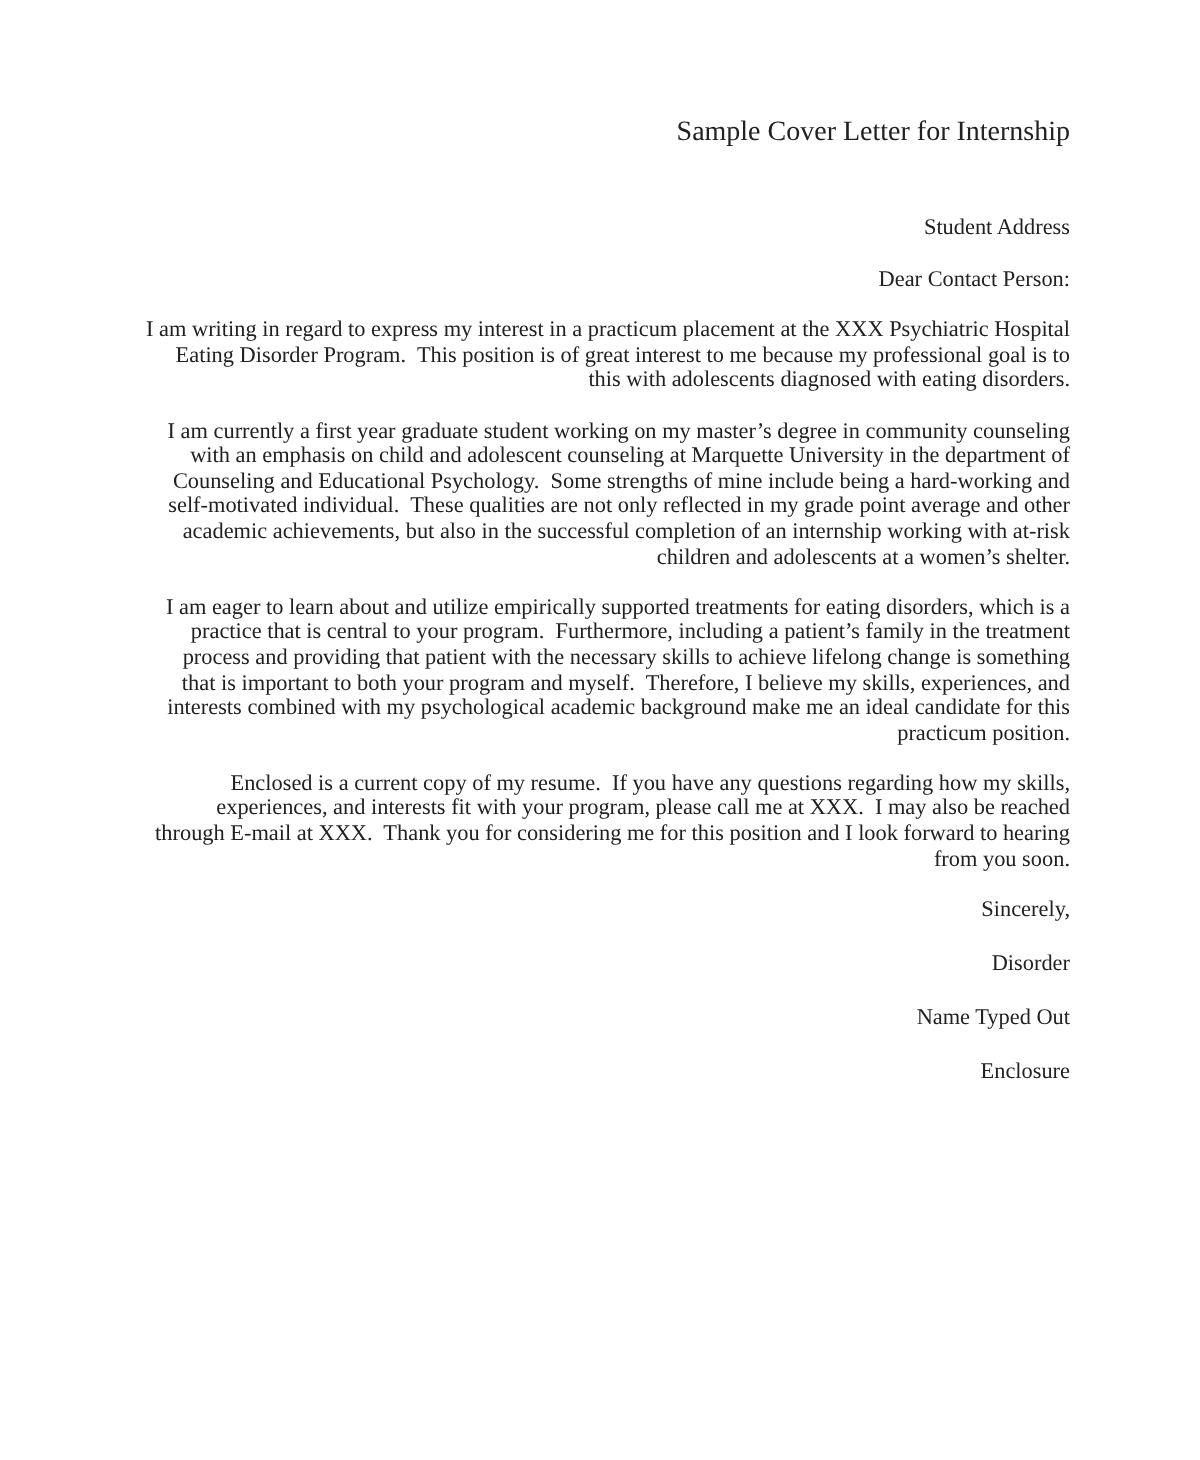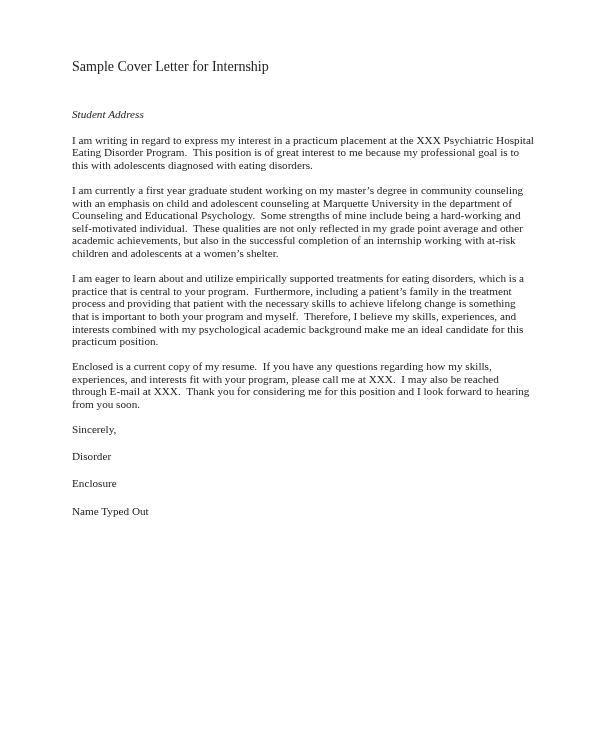--- a/index.html
+++ b/index.html
@@ -8,20 +8,21 @@
     background: #ffffff;
   }
   .page {
     position: relative;
     width: 600px;
     height: 614px;
     background: #ffffff;
     overflow: hidden;
     font-family: "Liberation Serif", "DejaVu Serif", serif;
     color: #212121;
+    text-align: right;
   }
   .content {
     position: absolute;
     left: 72px;
     top: 59px;
     width: 463px;
   }
   .title {
     font-size: 14px;
     font-weight: normal;
@@ -30,21 +31,20 @@
     white-space: pre-wrap;
   }
   .body-text p {
     font-size: 11.2px;
     line-height: 12.6px;
     margin: 0;
     white-space: pre-wrap;
   }
   .block {
     margin: 0 0 13px 0;
-    font-style: italic;
   }
   .block p {
     margin: 0;
   }
   .paragraphs p {
     margin: 0 0 12.6px 0;
   }
   .closing {
   }
   .closing p {
@@ -59,30 +59,33 @@
 
     <h1 class="title">Sample Cover Letter for Internship</h1>
 
     <div class="body-text">
 
       <div class="block">
         <p>Student Address</p>
       </div>
 
 
+      <div class="block">
+        <p>Dear Contact Person:</p>
+      </div>
 
       <div class="paragraphs">
         <p>I am writing in regard to express my interest in a practicum placement at the XXX Psychiatric Hospital Eating Disorder Program.  This position is of great interest to me because my professional goal is to this with adolescents diagnosed with eating disorders.</p>
         <p>I am currently a first year graduate student working on my master’s degree in community counseling with an emphasis on child and adolescent counseling at Marquette University in the department of Counseling and Educational Psychology.  Some strengths of mine include being a hard-working and self-motivated individual.  These qualities are not only reflected in my grade point average and other academic achievements, but also in the successful completion of an internship working with at-risk children and adolescents at a women’s shelter.</p>
         <p>I am eager to learn about and utilize empirically supported treatments for eating disorders, which is a practice that is central to your program.  Furthermore, including a patient’s family in the treatment process and providing that patient with the necessary skills to achieve lifelong change is something that is important to both your program and myself.  Therefore, I believe my skills, experiences, and interests combined with my psychological academic background make me an ideal candidate for this practicum position.</p>
         <p>Enclosed is a current copy of my resume.  If you have any questions regarding how my skills, experiences, and interests fit with your program, please call me at XXX.  I may also be reached through E-mail at XXX.  Thank you for considering me for this position and I look forward to hearing from you soon.</p>
       </div>
 
       <div class="closing">
         <p>Sincerely,</p>
         <p>Disorder</p>
+        <p>Name Typed Out</p>
         <p>Enclosure</p>
-        <p>Name Typed Out</p>
       </div>
 
     </div>
   </div>
 </div>
 
 </body></html>

